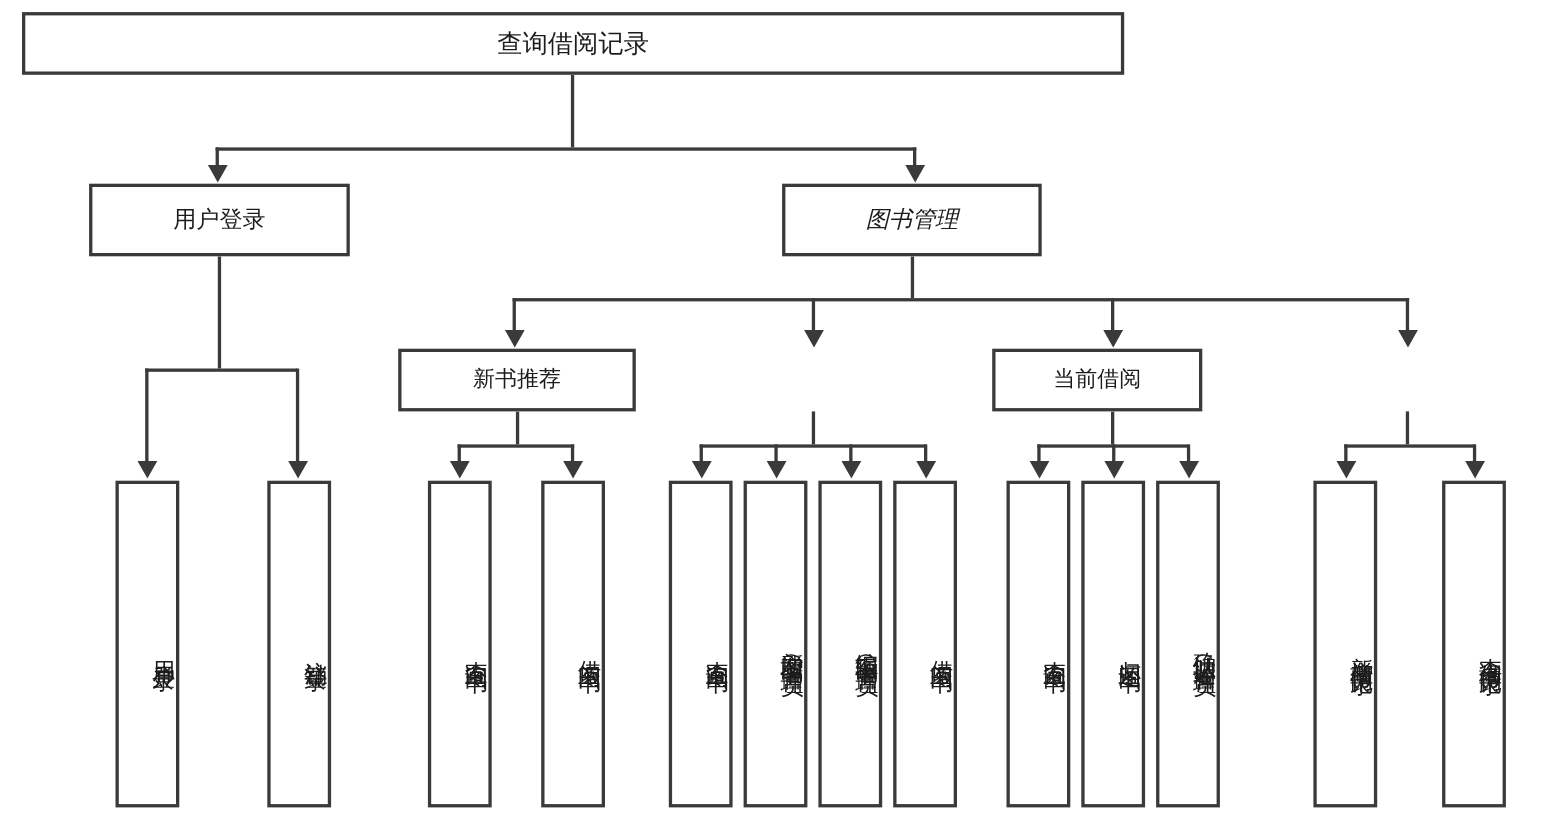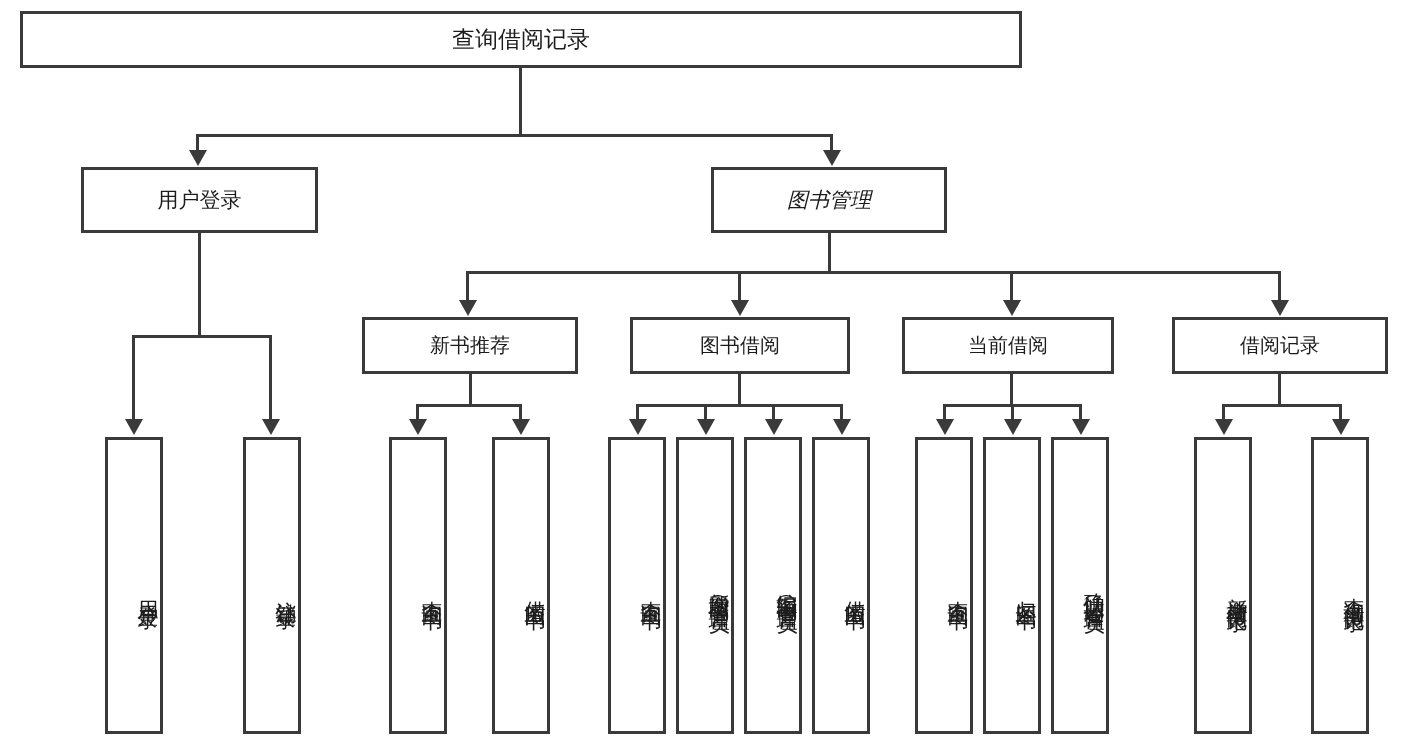--- a/index.html
+++ b/index.html
@@ -124,28 +124,22 @@
   <div class="vline" style="left:738px; top:271px; height:30px;"></div>
   <div class="arrow" style="left:731px; top:300px;"></div>
   <div class="vline" style="left:1010px; top:271px; height:30px;"></div>
   <div class="arrow" style="left:1003px; top:300px;"></div>
   <div class="vline" style="left:1278px; top:271px; height:30px;"></div>
   <div class="arrow" style="left:1271px; top:300px;"></div>
 
   <div class="node lvl2" style="left:362px; top:317px; width:216px; height:57px;">
     <span>新书推荐</span>
   </div>
-  <div class="node lvl2" style="left:630px; top:317px; width:220px; height:57px;">
-    <span>图书借阅</span>
-  </div>
-  <div class="node lvl2" style="left:902px; top:317px; width:212px; height:57px;">
+  <div class="node lvl2" style="left:902px; top:317px; width:191px; height:57px;">
     <span>当前借阅</span>
-  </div>
-  <div class="node lvl2" style="left:1172px; top:317px; width:216px; height:57px;">
-    <span>借阅记录</span>
   </div>
 
   <div class="vline" style="left:469px; top:374px; height:30px;"></div>
   <div class="hline" style="left:416px; top:404px; width:106px;"></div>
   <div class="vline" style="left:416px; top:404px; height:16px;"></div>
   <div class="arrow" style="left:409px; top:419px;"></div>
   <div class="vline" style="left:519px; top:404px; height:16px;"></div>
   <div class="arrow" style="left:512px; top:419px;"></div>
 
   <div class="vline" style="left:738px; top:374px; height:30px;"></div>

